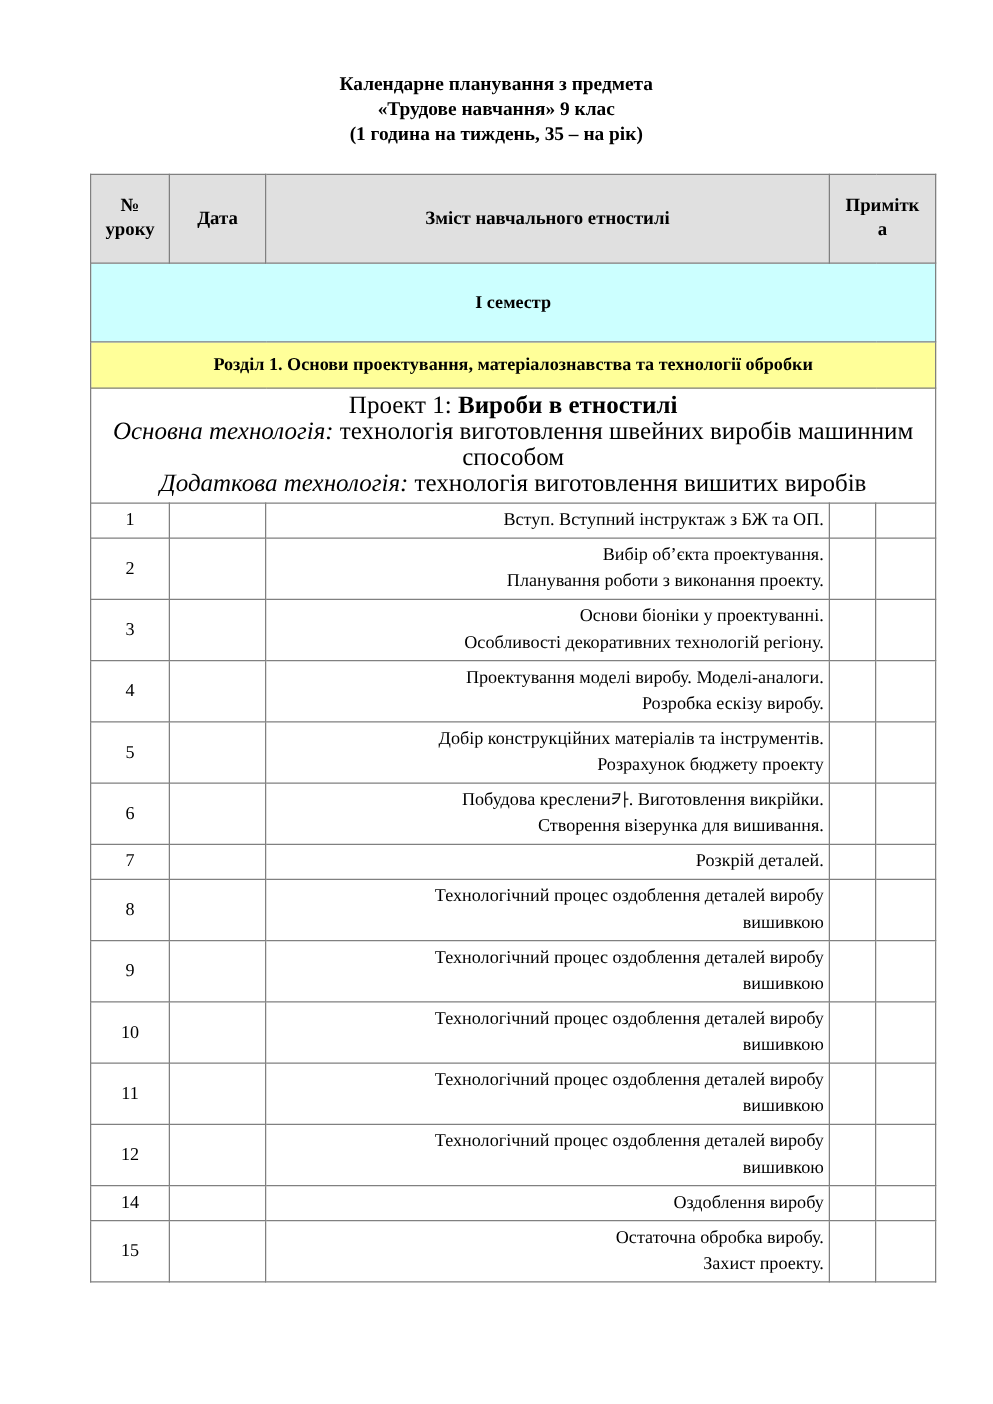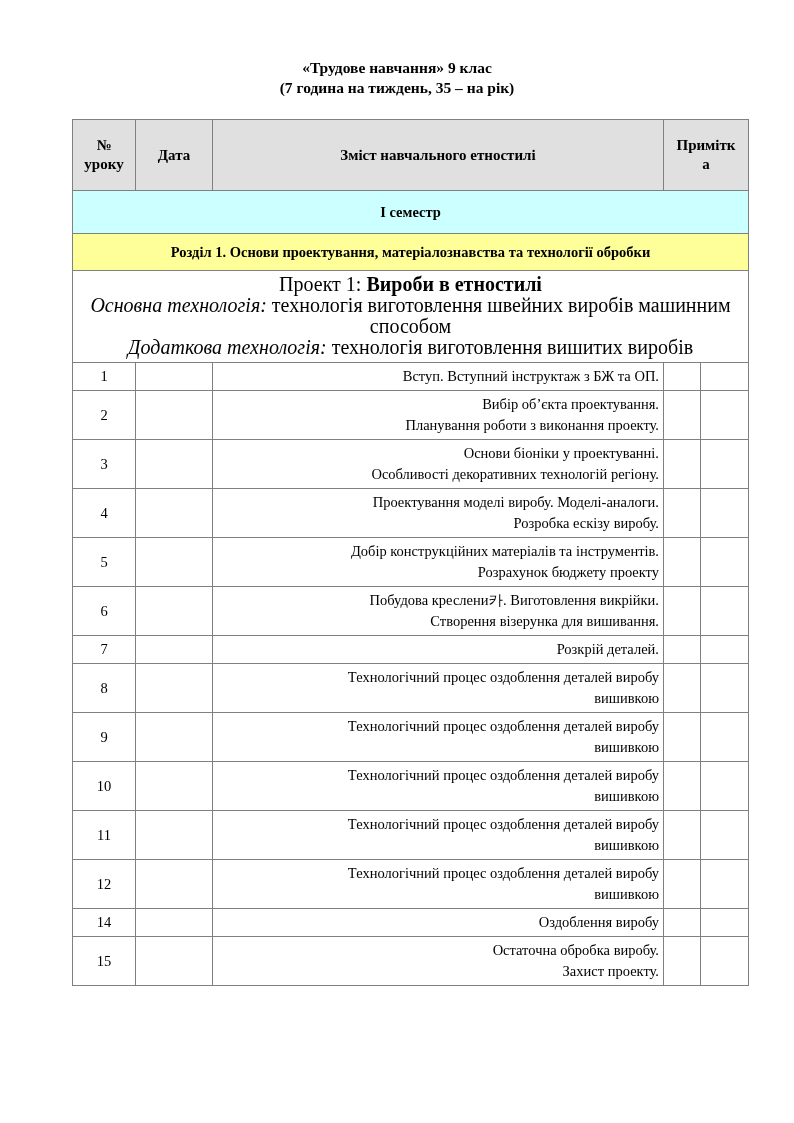--- a/index.html
+++ b/index.html
@@ -64,21 +64,21 @@
   }
   .hdr .hdr-num { font-size: 15px; }
 
   
   .band-sem td {
     background: #ccffff;
     text-align: center;
     font-weight: bold;
     font-size: 14.5px;
     height: 30px;
-    padding: 6px 2px;
+    padding: 16px 2px;
   }
   .band-sect td {
     background: #ffff99;
     text-align: center;
     font-weight: bold;
     font-size: 14.5px;
     height: 30px;
     padding: 3px 2px;
   }
 
@@ -107,22 +107,23 @@
   .row .date, .row .note { }
   .row.one-line td { height: 23px; }
   .row.two-line td { height: 44px; }
 </style>
 </head>
 <body>
 
 <div class="page">
 
   <div class="title-block">
+    <span class="title-line">Календарне планування з предмета</span>
     <span class="title-line">«Трудове навчання» 9 клас</span>
-    <span class="title-line">(7 година на тиждень, 35 – на рік)</span>
+    <span class="title-line">(1 година на тиждень, 35 – на рік)</span>
   </div>
 
   <table class="plan-table">
     <colgroup>
       <col class="c-num">
       <col class="c-date">
       <col class="c-cont">
       <col class="c-note1">
       <col class="c-note2">
     </colgroup>

